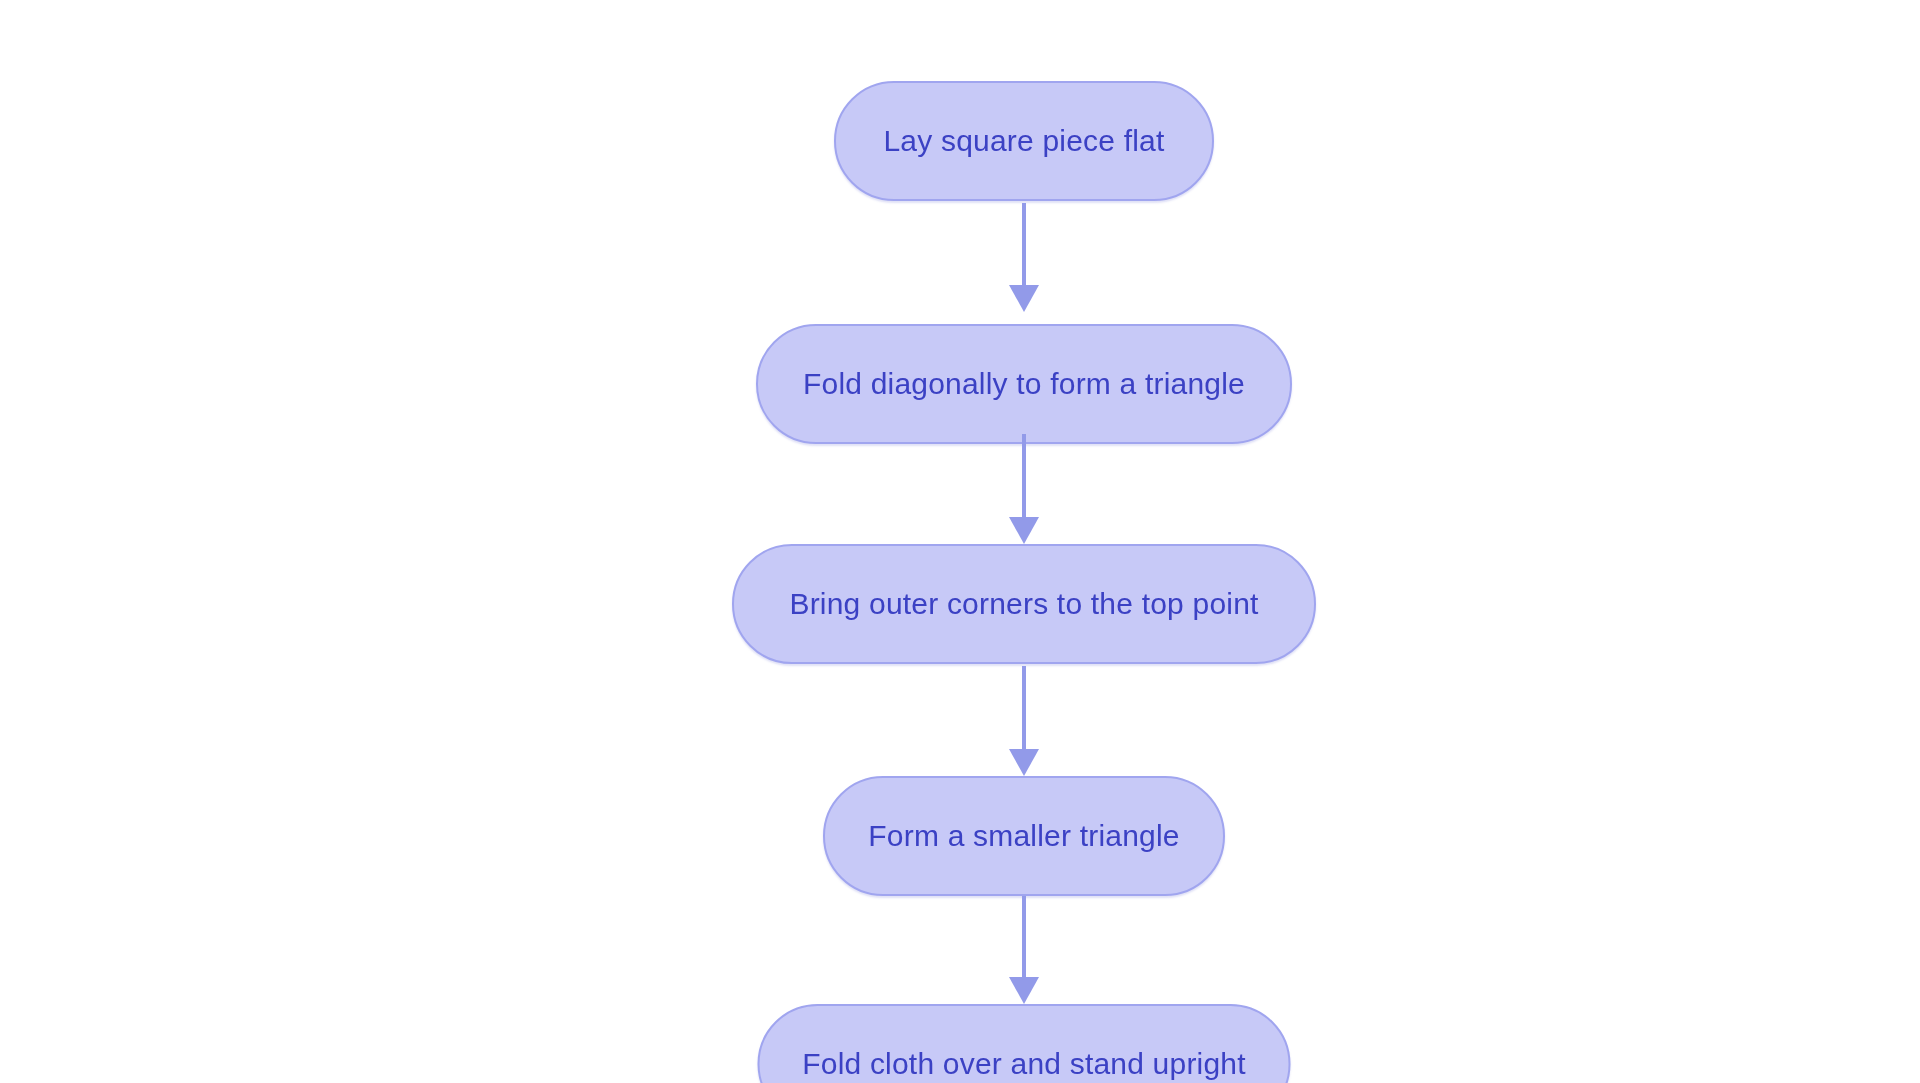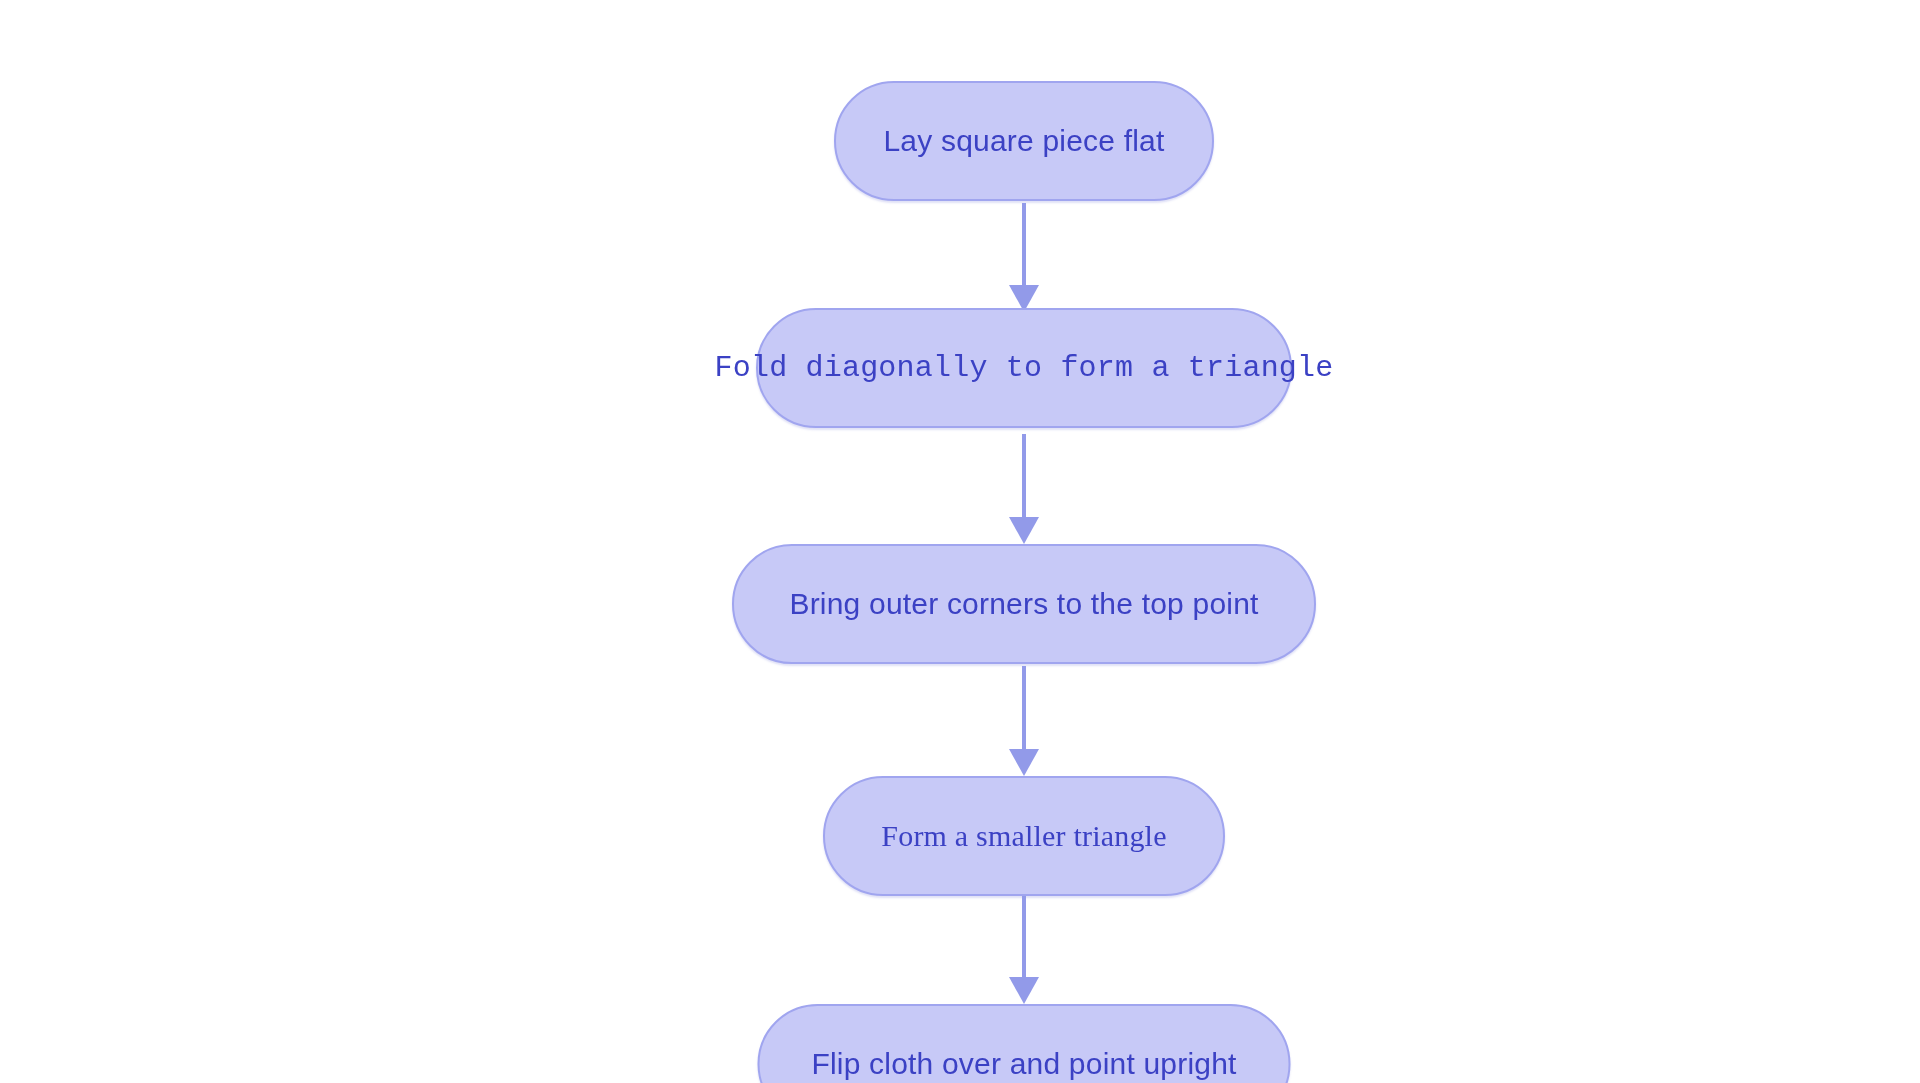--- a/index.html
+++ b/index.html
@@ -60,38 +60,38 @@
 
 <div class="canvas">
 
   <div class="node" style="top:17px; width:380px;">
     <span>Lay square piece flat</span>
   </div>
 
   <div class="edge-line" style="top:139px; height:82px;"></div>
   <div class="edge-head" style="top:221px;"></div>
 
-  <div class="node" style="top:244px; width:536px;font-family:Liberation Mono, monospace;">
+  <div class="node" style="top:260px; width:536px;">
     <span>Fold diagonally to form a triangle</span>
   </div>
 
   <div class="edge-line" style="top:370px; height:83px;"></div>
   <div class="edge-head" style="top:453px;"></div>
 
   <div class="node" style="top:480px; width:584px;text-align:right;">
     <span>Bring outer corners to the top point</span>
   </div>
 
   <div class="edge-line" style="top:602px; height:83px;"></div>
   <div class="edge-head" style="top:685px;"></div>
 
-  <div class="node" style="top:712px; width:402px;font-family:Liberation Serif, serif;">
+  <div class="node" style="top:712px; width:402px;">
     <span>Form a smaller triangle</span>
   </div>
 
   <div class="edge-line" style="top:832px; height:81px;"></div>
   <div class="edge-head" style="top:913px;"></div>
 
   <div class="node" style="top:940px; width:533px;">
-    <span>Flip cloth over and point upright</span>
+    <span>Fold cloth over and stand upright</span>
   </div>
 
 </div>
 
 </body></html>

